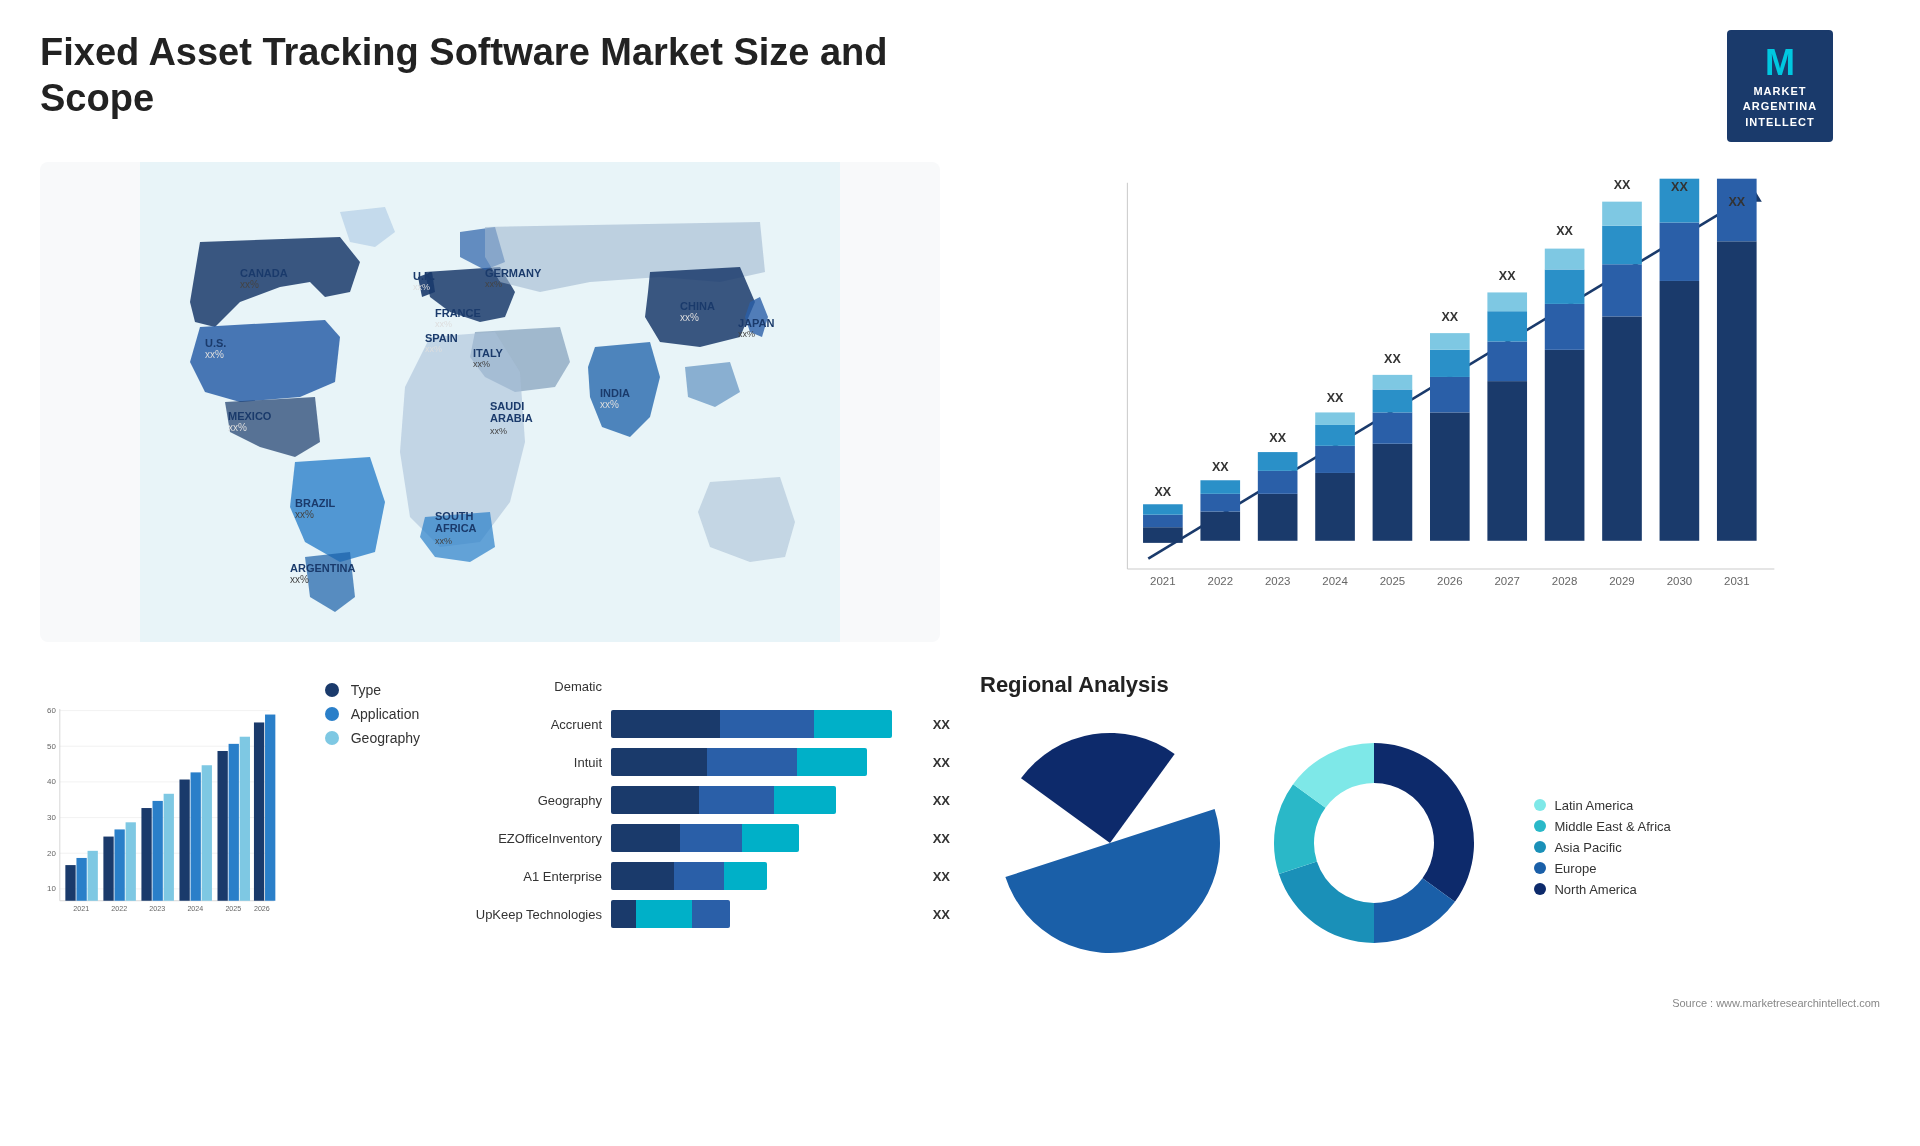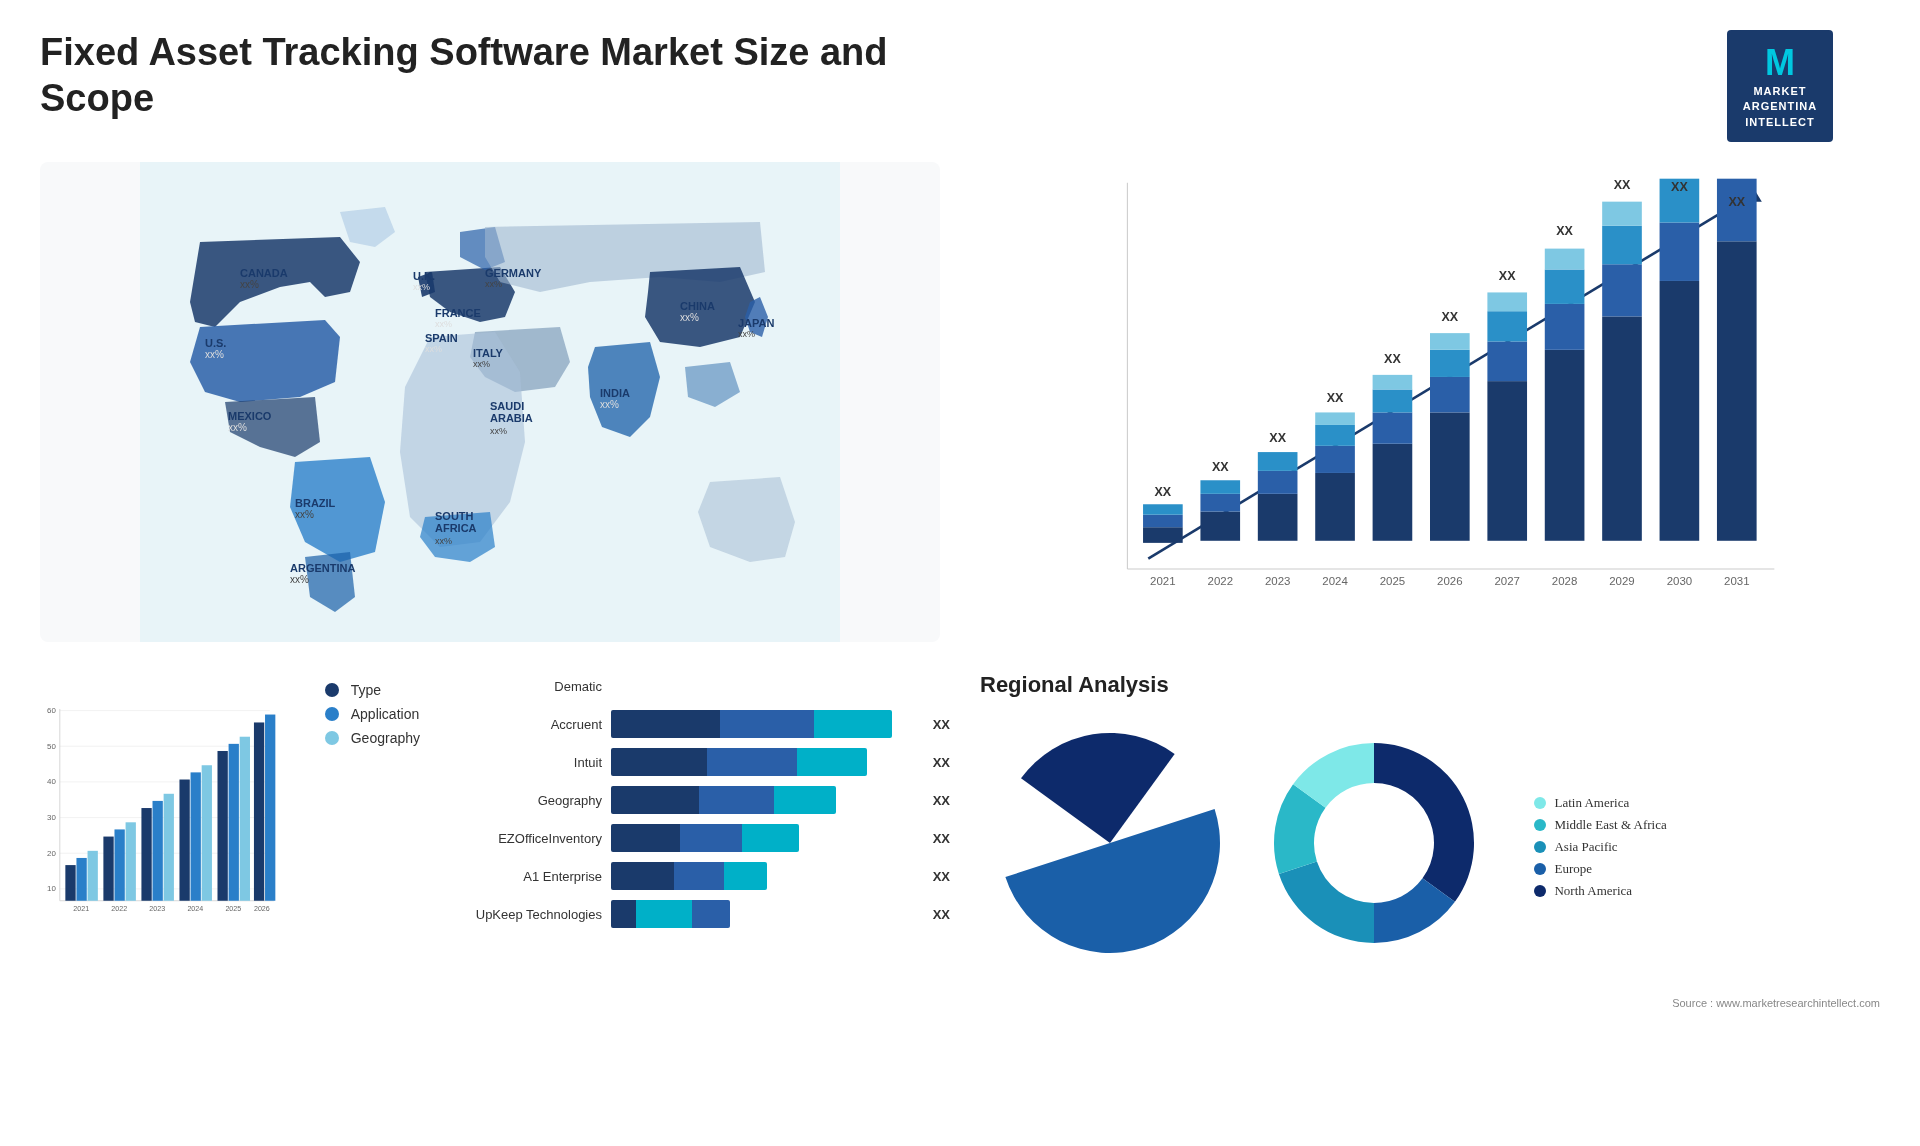--- a/index.html
+++ b/index.html
@@ -151,21 +151,20 @@
     }
     .regional-legend {
       margin-top: 10px;
     }
     .regional-legend-item {
       display: flex;
       align-items: center;
       gap: 8px;
       margin-bottom: 6px;
       font-size: 13px;
-      font-family: Liberation Serif, serif;
     }
     .regional-dot {
       width: 12px;
       height: 12px;
       border-radius: 50%;
     }
     .source-text {
       font-size: 11px;
       color: #888;
       text-align: right;

